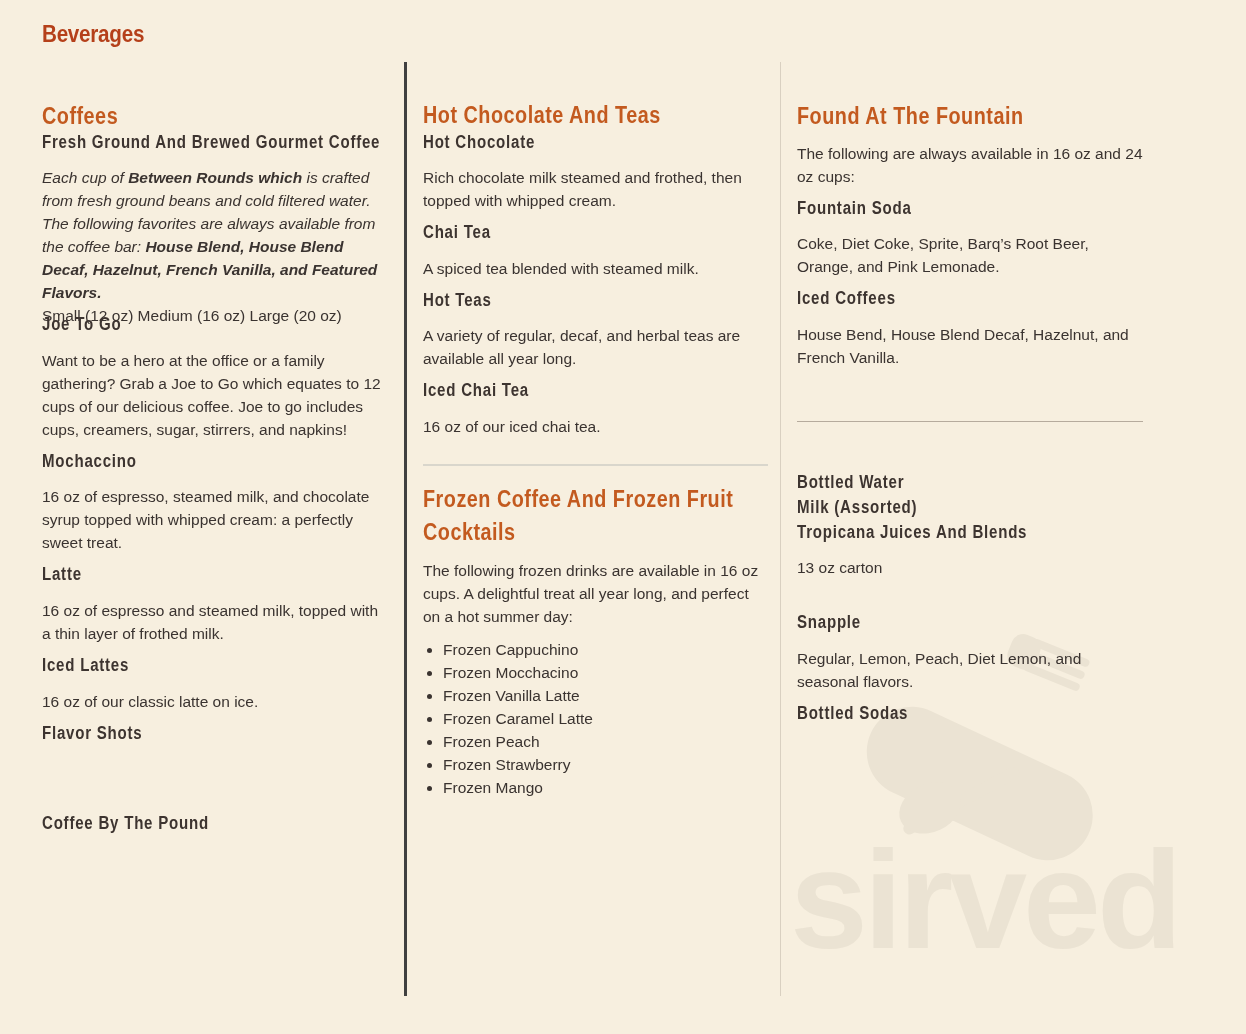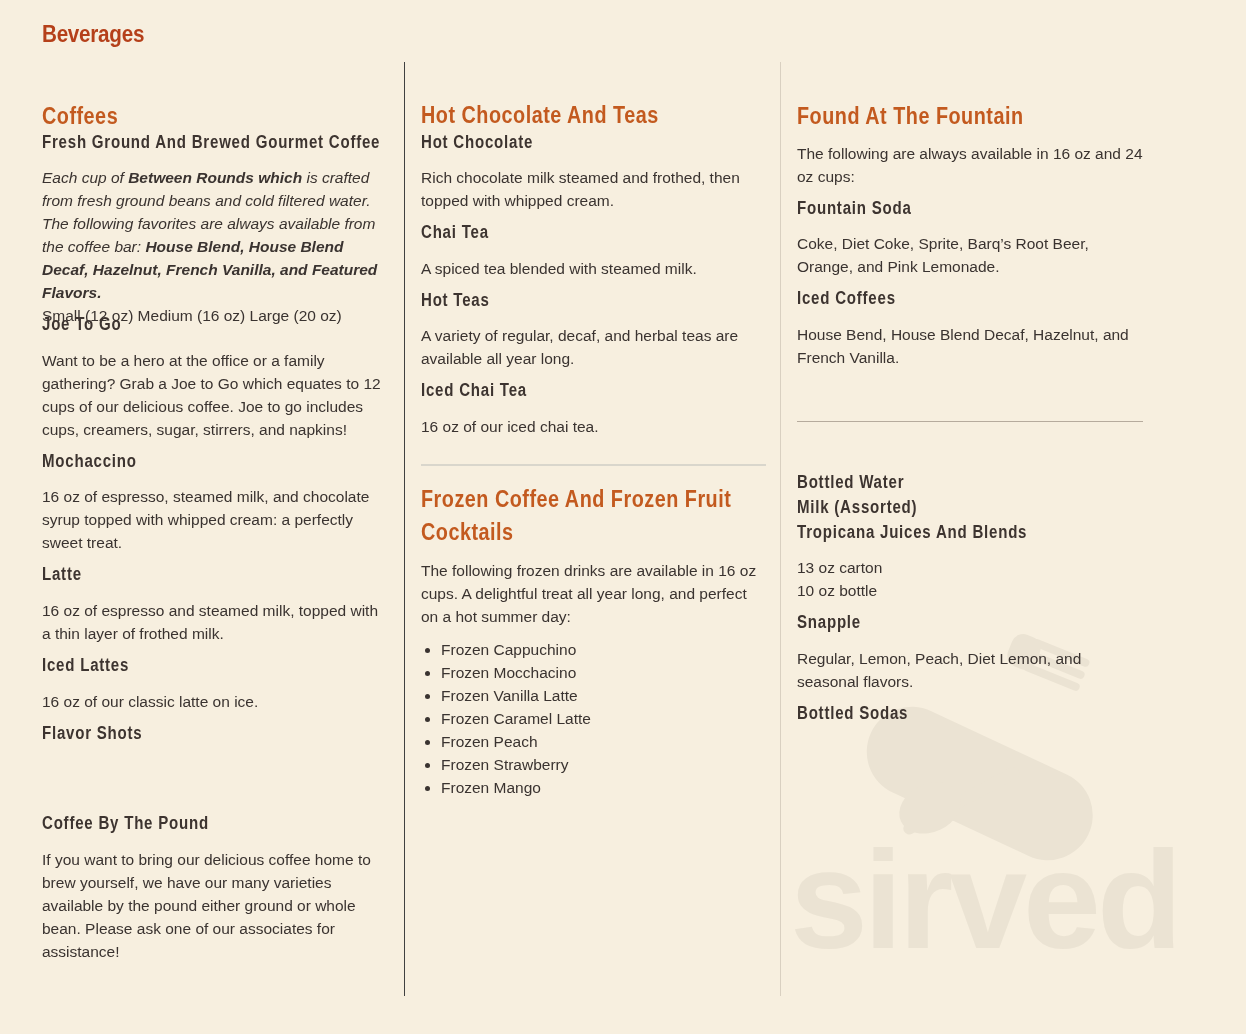--- a/index.html
+++ b/index.html
@@ -14,21 +14,21 @@
     position:absolute; left:42px; top:20px;
     font-family:"Liberation Sans", sans-serif;
     font-weight:bold; font-size:24px; color:#b5401a;
     letter-spacing:-0.3px;
     transform:scaleX(0.86); transform-origin:left center;
   }
   .col {
     position:absolute; top:62px; height:934px;
   }
   .col1 { left:42px; width:340px; }
-  .col2 { left:404px; width:361px; border-left:1px solid #404040; padding-left:20px; box-sizing:border-box;}
+  .col2 { left:404px; width:361px; border-left:3px solid #404040; padding-left:20px; box-sizing:border-box;}
   .col3 { left:780px; width:362px; border-left:1px solid #d9d0c1; padding-left:16px; box-sizing:border-box;}
   .sec-h {
     font-family:"Liberation Sans", sans-serif; font-weight:bold;
     color:#c35a1f; font-size:23px; line-height:33px; margin:0;
     transform:scaleX(0.86); transform-origin:left center; white-space:nowrap;
     letter-spacing:0.6px;
   }
   .sec-h.wrap { white-space:normal; width:400px; }
   .item-h {
     font-family:"Liberation Sans", sans-serif; font-weight:bold;
@@ -113,23 +113,20 @@
       <p class="p">16 oz of our classic latte on ice.</p>
     </div>
 
   <div class="abs" style="top:659px;left:0;">
       <h3 class="item-h">Flavor Shots</h3>
     </div>
 
   <div class="abs" style="top:749px;left:0;">
       <h3 class="item-h">Coffee By The Pound</h3>
     </div>
-  <div class="abs" style="top:786px;left:0;width:340px;">
-      <p class="p">If you want to bring our delicious coffee home to brew yourself, we have our many varieties available by the pound either ground or whole bean. Please ask one of our associates for assistance!</p>
-    </div>
 </div>
 
 <div class="col col2">
   <div class="abs" style="top:37px;left:16px;">
       <h2 class="sec-h">Hot Chocolate And Teas</h2>
     </div>
   <div class="abs" style="top:68px;left:16px;">
       <h3 class="item-h">Hot Chocolate</h3>
     </div>
   <div class="abs" style="top:104px;left:16px;width:340px;">
@@ -205,21 +202,20 @@
       <h3 class="item-h">Bottled Water</h3>
     </div>
   <div class="abs" style="top:433px;left:16px;">
       <h3 class="item-h">Milk (Assorted)</h3>
     </div>
   <div class="abs" style="top:458px;left:16px;">
       <h3 class="item-h">Tropicana Juices And Blends</h3>
     </div>
   <div class="abs" style="top:494px;left:16px;width:346px;">
     <p class="p">13 oz carton</p>
-    <p class="p">10 oz bottle</p>
   </div>
   <div class="abs" style="top:548px;left:16px;">
       <h3 class="item-h">Snapple</h3>
     </div>
   <div class="abs" style="top:585px;left:16px;width:346px;">
       <p class="p">Regular, Lemon, Peach, Diet Lemon, and seasonal flavors.</p>
     </div>
   <div class="abs" style="top:639px;left:16px;">
       <h3 class="item-h">Bottled Sodas</h3>
     </div>

